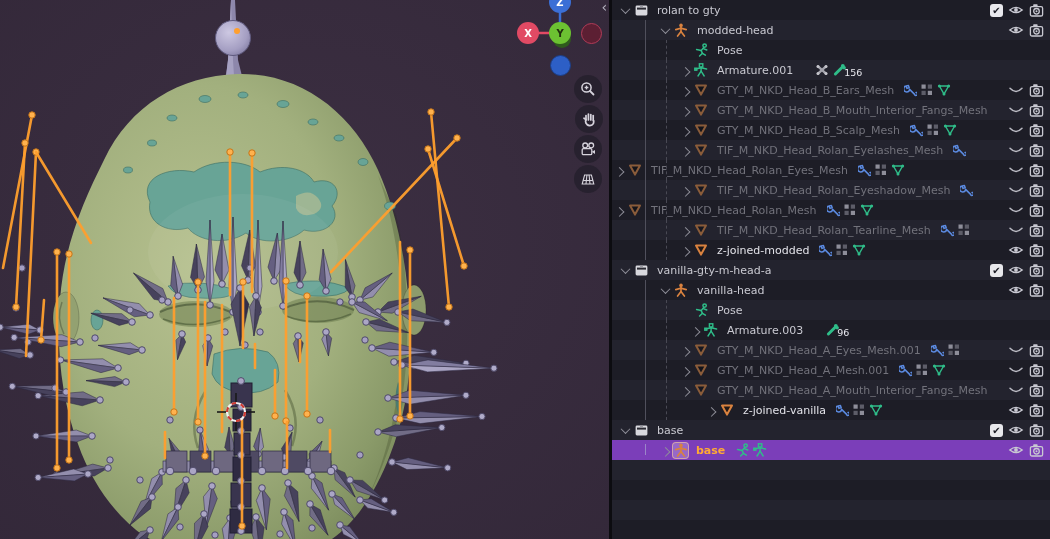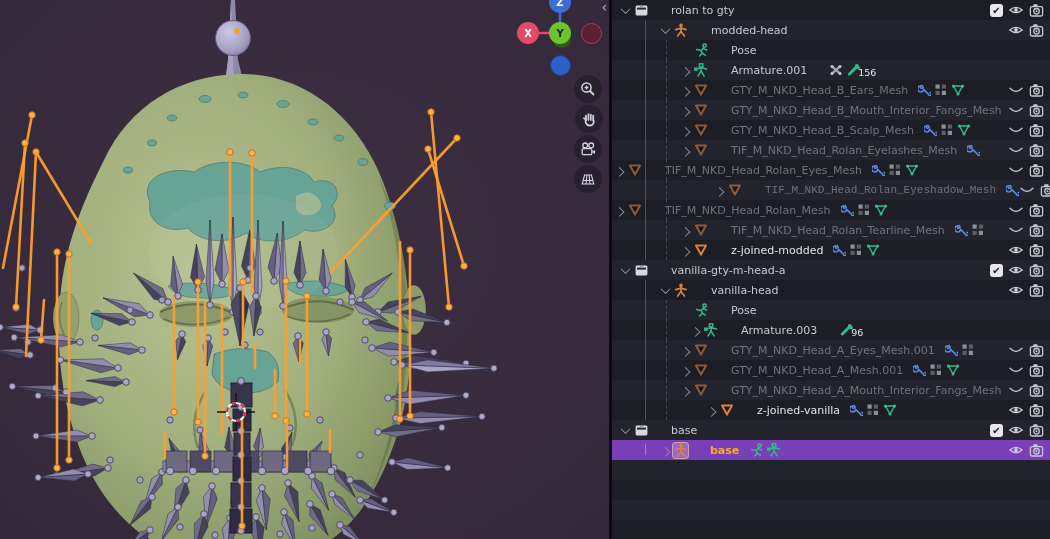--- a/index.html
+++ b/index.html
@@ -20,21 +20,21 @@
     background:repeating-linear-gradient(to bottom,#1d1d26 0 20px,#23232e 20px 40px);}
   .orow{position:relative;display:flex;align-items:center;height:20px;box-sizing:border-box;}
   .orow.sel{background:#7b3eb9 !important;}
   .chev{width:14px;flex:none;display:flex;align-items:center;justify-content:center;}
   .chev i{display:block;width:6px;height:6px;border-right:1.6px solid #8f8f99;border-bottom:1.6px solid #8f8f99;}
   .chev.open i{transform:rotate(45deg) translate(-1px,-1px);}
   .chev.closed i{transform:rotate(-45deg) translate(-1px,1px);}
   .oicon{width:18px;flex:none;display:flex;align-items:center;justify-content:center;}
   .oicon.active-hl{background:rgba(255,255,255,.22);border:1px solid rgba(255,210,150,.55);border-radius:4px;
     width:17px;height:17px;box-sizing:border-box;}
-  .olabel{margin-left:21px;font-size:11px;white-space:nowrap;}
+  .olabel{margin-left:7px;font-size:11px;white-space:nowrap;}
   .tone-dim{color:#72727b;}.tone-normal{color:#c9c9d1;}.tone-bright{color:#e2e2e8;}.tone-sel{color:#ffaa33;font-weight:bold;}
   .mid{display:flex;align-items:center;gap:4px;margin-left:10px;}
   .badges{display:flex;align-items:flex-end;margin-left:22px;gap:3px;}
   .bcount{font-size:9.5px;color:#e8e8ee;margin-left:-5px;line-height:1;}
   .rightctl{margin-left:auto;display:flex;align-items:center;gap:5px;padding-right:6px;}
   .cbox{width:13px;height:13px;background:#e8e8ec;border-radius:3px;color:#1b1b24;font-size:10px;line-height:13px;
     text-align:center;font-weight:bold;cursor:pointer;}
   .tline{position:absolute;top:0;bottom:0;width:0;}
   .tline.s{left:33px;border-left:1px solid #50505c;}
   .tline.d{left:54px;border-left:1px dashed #494954;}
@@ -857,21 +857,21 @@
               <g stroke="#c9c9d2" stroke-width="1.3" fill="none">
                 <rect x="1.4" y="3.6" width="12.2" height="9.4" rx="1.6"></rect>
                 <circle cx="7.5" cy="8.3" r="2.8"></circle>
               </g>
               <circle cx="7.5" cy="8.3" r="1" fill="#c9c9d2"></circle>
               <rect x="4.2" y="1.2" width="4.4" height="2.4" rx="0.7" fill="#c9c9d2"></rect>
             </svg>
           </span>
         </span>
       </div>
-      <div class="orow" style="background: rgb(35, 35, 46); padding-left: 100px; font-family: Liberation Mono, monospace;">
+      <div class="orow" style="background: rgb(35, 35, 46); padding-left: 66px;">
         <span class="tline s"></span>
         <span class="tline d"></span>
         <span class="chev closed">
           <i></i>
         </span>
         <span class="oicon icon-span">
           <svg width="14" height="12" viewBox="0 0 14 12">
             <path d="M2,1.6 H12 L7,10.6 Z" fill="rgba(0,0,0,0.3)" stroke="#8a5c3a" stroke-width="2" stroke-linejoin="round"></path>
           </svg>
         </span>

